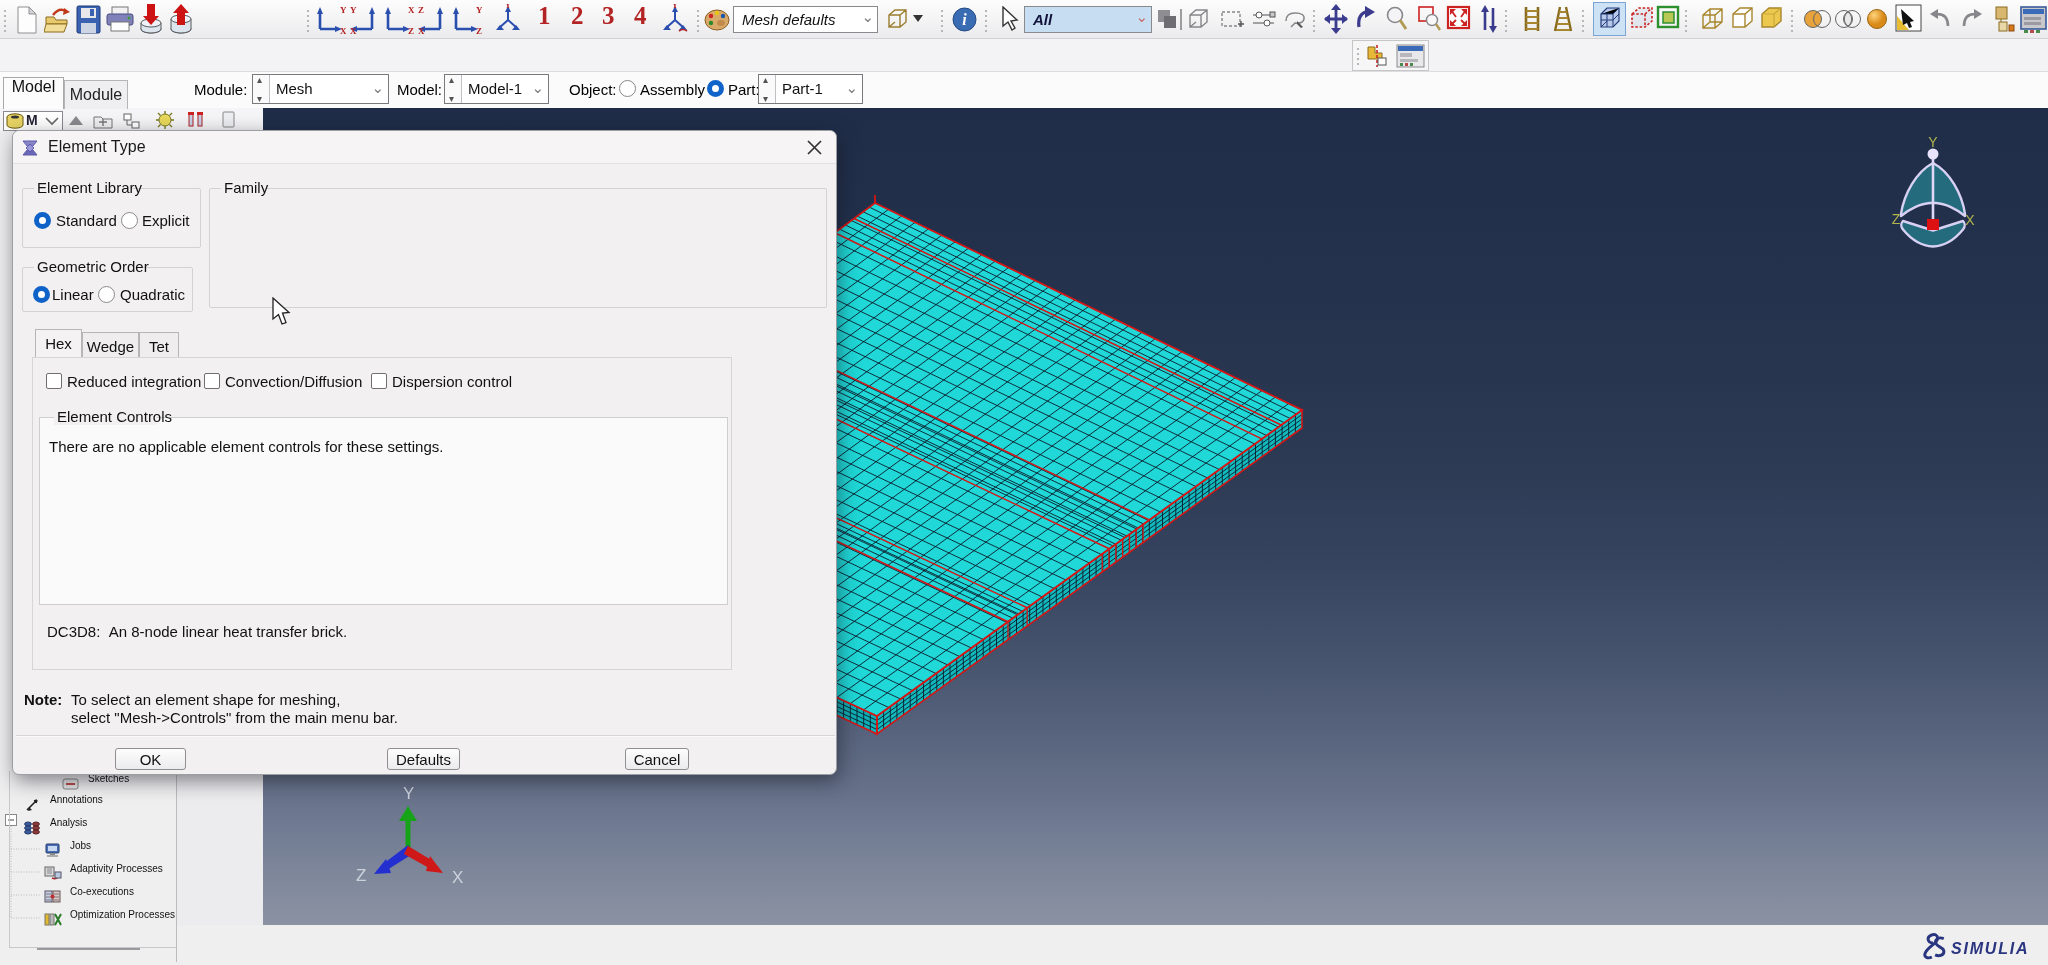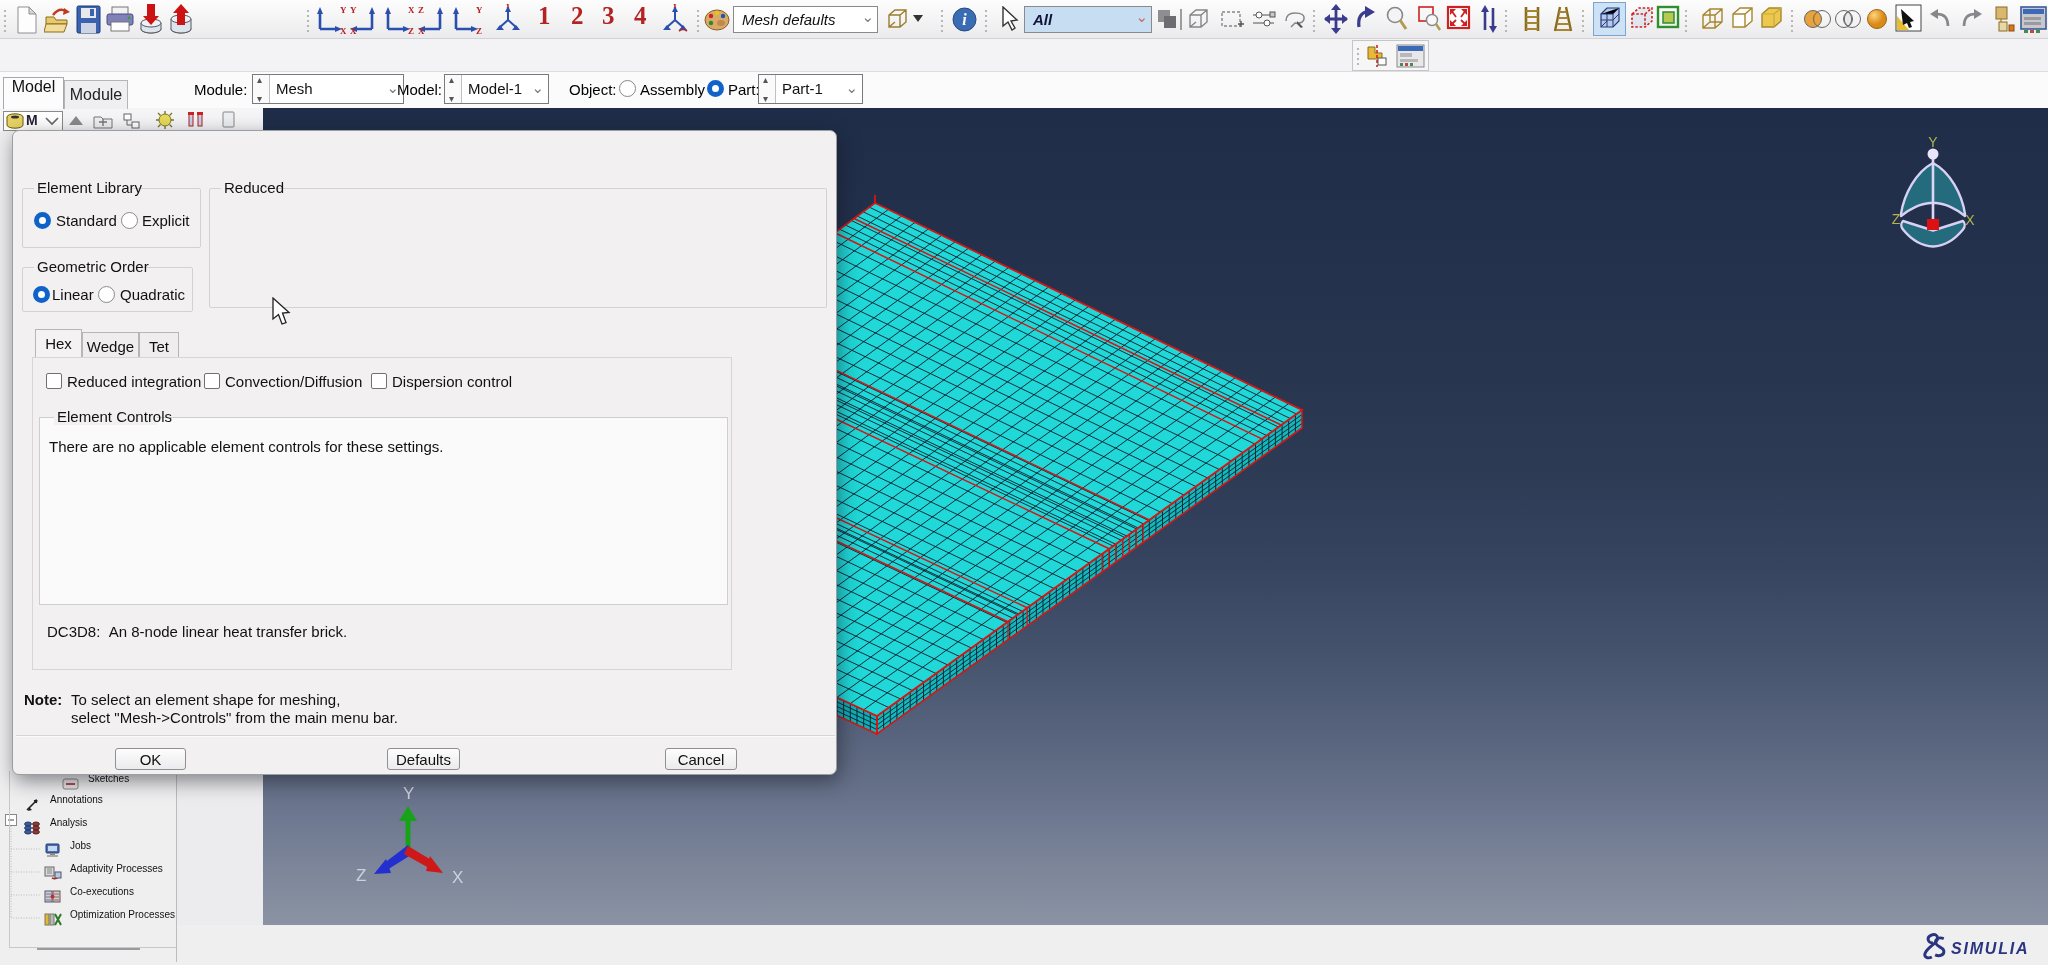--- a/index.html
+++ b/index.html
@@ -402,21 +402,21 @@
         <rect x="2" y="2" width="25" height="5" fill="#3a6ab8"></rect>
         <rect x="4" y="9" width="12" height="4" fill="#b8b8bc"></rect>
         <rect x="4" y="15" width="18" height="3" fill="#b8b8bc"></rect>
         <rect x="4" y="19" width="3" height="3" fill="#4a8a4a"></rect>
         <rect x="9" y="19" width="3" height="3" fill="#b84a4a"></rect>
         <rect x="14" y="19" width="3" height="3" fill="#4a8a4a"></rect>
       </svg>
     </div>
 <div id="modrow">
   <span class="mlab" style="left:194px">Module:</span>
-  <div class="mcombo" style="left:252px;width:152px">
+  <div class="mcombo" style="left:252px;width:137px">
         <div class="spin"></div>
         <span class="mtext">Mesh</span>
         <span class="mchev">⌄</span>
       </div>
   <span class="mlab" style="left:397px">Model:</span>
   <div class="mcombo" style="left:444px;width:105px">
         <div class="spin"></div>
         <span class="mtext">Model-1</span>
         <span class="mchev">⌄</span>
       </div>
@@ -769,52 +769,63 @@
 <svg id="simu" width="136" height="28">
   <g fill="none" stroke="#2a3580" stroke-width="2.7" transform="translate(9,-2) scale(1.08)">
     <path d="M12 12 C7 12 6 7 10 5 C14 3 17 5 16 9 C15 13 8 15 5 21 C3 25 7 27 11 25"></path>
     <path d="M22 8 C17 6 13 9 15 13 C17 16 21 16 22 19 C23 23 18 25 14 23"></path>
   </g>
   <text x="40" y="22" font-size="16" font-weight="bold" font-style="italic" fill="#2a3580" letter-spacing="1.8" font-family="Liberation Sans, sans-serif">SIMULIA</text>
 </svg>
 <div style="position:absolute;left:37px;top:948px;width:103px;height:2px;background:#9a9a9e;z-index:3"></div>
 
 <div id="dlg">
+  <div id="dtitle">
+    <svg width="20" height="19" style="position:absolute;left:8px;top:8px">
+          <path d="M2 2 h14 l-4.5 5.5 h-5 z" fill="#8886c8" stroke="#5c5aa8"></path>
+          <path d="M2 16 h14 l-4.5 -5.5 h-5 z" fill="#6a68b8" stroke="#5c5aa8"></path>
+          <path d="M9 5 l4 4 -4 4 -4 -4 z" fill="#9a98d8" stroke="#5c5aa8"></path>
+        </svg>
+    <span id="dtxt">Element Type</span>
+    <svg width="22" height="20" style="position:absolute;right:10px;top:7px">
+          <path d="M4 3 L17 16 M17 3 L4 16" stroke="#333" stroke-width="1.7"></path>
+        </svg>
+  </div>
   <div class="grp" style="left:9px;top:57px;width:179px;height:60px"></div>
       <div class="glab" style="left:21px;top:48px;width:97px">Element Library</div>
   <div class="radio on" style="left:21px;top:81px"></div>
       <span class="lab" style="left:43px;top:81px">Standard</span>
   <div class="radio" style="left:108px;top:81px"></div>
       <span class="lab" style="left:129px;top:81px">Explicit</span>
   <div class="grp" style="left:9px;top:136px;width:171px;height:45px"></div>
       <div class="glab" style="left:21px;top:127px;width:105px">Geometric Order</div>
   <div class="radio on" style="left:20px;top:155px"></div>
       <span class="lab" style="left:39px;top:155px">Linear</span>
   <div class="radio" style="left:85px;top:155px"></div>
       <span class="lab" style="left:107px;top:155px">Quadratic</span>
   <div class="grp" style="left:196px;top:57px;width:618px;height:120px"></div>
-      <div class="glab" style="left:208px;top:48px;width:46px">Reduced</div>
+      <div class="glab" style="left:208px;top:48px;width:46px">Family</div>
   <div class="tab on" style="left:22px;top:198px;width:47px;height:28px">Hex</div>
   <div class="tab" style="left:69px;top:201px;width:57px;height:25px">Wedge</div>
   <div class="tab" style="left:126px;top:201px;width:40px;height:25px">Tet</div>
   <div id="tabpage"></div>
   <div class="cb" style="left:33px;top:242px"></div>
       <span class="lab" style="left:54px;top:242px">Reduced integration</span>
   <div class="cb" style="left:191px;top:242px"></div>
       <span class="lab" style="left:212px;top:242px">Convection/Diffusion</span>
   <div class="cb" style="left:358px;top:242px"></div>
       <span class="lab" style="left:379px;top:242px">Dispersion control</span>
   <div id="ecbox"></div>
   <div class="glab" style="left:41px;top:277px;width:103px">Element Controls</div>
   <span class="lab" style="left:36px;top:307px">There are no applicable element controls for these settings.</span>
   <span class="lab" style="left:34px;top:492px">DC3D8: &nbsp;An 8-node linear heat transfer brick.</span>
   <span class="lab" style="left:11px;top:560px;font-weight:bold">Note:</span>
   <span class="lab" style="left:58px;top:560px">To select an element shape for meshing,</span>
   <span class="lab" style="left:58px;top:578px">select "Mesh-&gt;Controls" from the main menu bar.</span>
   <div id="dsep"></div>
   <div class="btn" style="left:102px;top:617px;width:71px">OK</div>
   <div class="btn" style="left:374px;top:617px;width:73px">Defaults</div>
-  <div class="btn" style="left:652px;top:617px;width:72px">Cancel</div>
+  <div class="btn" style="left:612px;top:617px;width:64px">Cancel</div>
   <svg id="curs" width="22" height="30">
         <path d="M2 1 L2 22 L7.5 17.5 L11 27 L15 25.5 L11.5 16 L18 15.5 Z" fill="#fff" stroke="#222" stroke-width="1.3"></path>
       </svg>
 </div>
 
 </div>
 </body></html>

